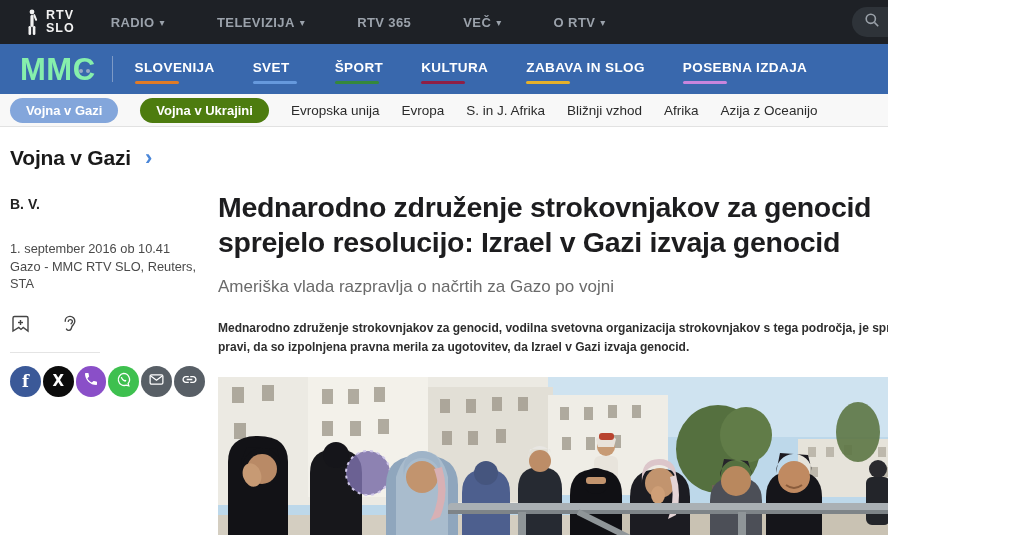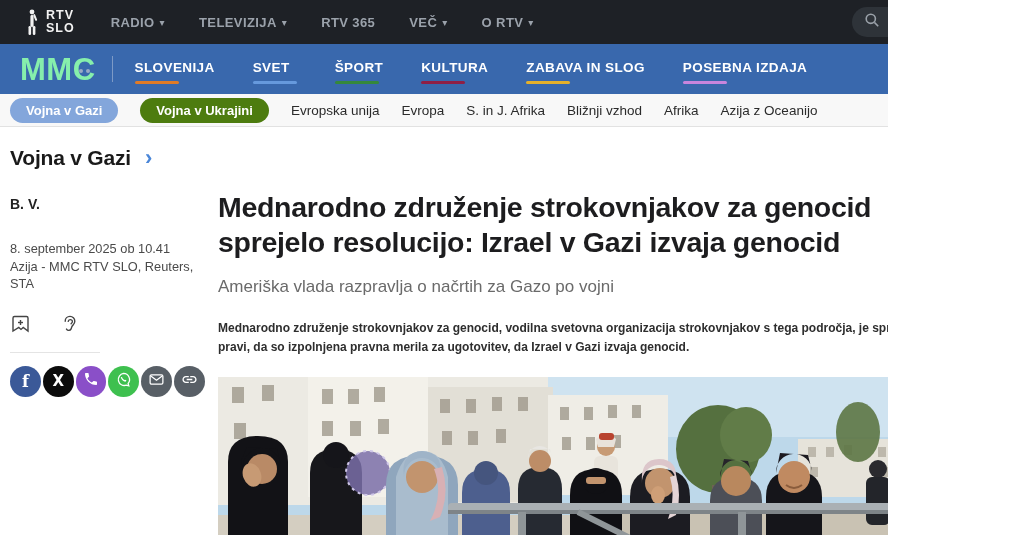--- a/index.html
+++ b/index.html
@@ -7,21 +7,21 @@
     font-family:"Liberation Sans","DejaVu Sans",sans-serif; }
   .page { position:relative; width:888px; height:535px; background:#fff; overflow:hidden; }
 
   
   .topbar { position:absolute; left:0; top:0; width:1024px; height:44px; background:#1e2126;
     display:flex; align-items:center; }
   .rtv-logo { display:flex; align-items:center; gap:7px; margin-left:26px; color:#fff; }
   .rtv-figure { width:13px; height:26px; position:relative; }
   .rtv-figure svg { display:block; }
   .rtv-text { font-size:12.5px; font-weight:bold; line-height:1.05; letter-spacing:1px; color:#f2f2f2; }
-  .topnav { display:flex; align-items:center; gap:34px; margin-left:36px; }
+  .topnav { display:flex; align-items:center; gap:52px; margin-left:36px; }
   .topnav-item { color:#9ba2ab; font-size:13px; font-weight:bold; letter-spacing:.4px; cursor:pointer;
     display:flex; align-items:center; gap:5px; }
   .caret { font-size:10px; color:#9ba2ab; }
   .search-pill { position:absolute; right:-18px; top:7px; width:190px; height:30px; background:#2e3339;
     border-radius:15px; display:flex; align-items:center; padding-left:12px; gap:8px; }
   .search-pill input { background:transparent; border:none; outline:none; color:#9aa1a9;
     font-size:13.5px; width:120px; font-family:inherit; }
   .search-pill input::placeholder { color:#8d949c; opacity:1; }
 
   
@@ -179,22 +179,22 @@
   </div>
 
   <div class="section-title">
     <span>Vojna v Gazi</span>
     <span class="section-chevron">›</span>
   </div>
 
   <div class="leftrail">
     <div class="author">B. V.</div>
     <div class="meta">
-      <div>8. september 2025 ob 10.41</div>
-      <div>Azija - MMC RTV SLO, Reuters, STA</div>
+      <div>1. september 2016 ob 10.41</div>
+      <div>Gazo - MMC RTV SLO, Reuters, STA</div>
     </div>
     <div class="rail-icons">
       <span class="rail-icon">
         <svg width="21" height="21" viewBox="0 0 21 21" fill="none" stroke="#444" stroke-width="1.4">
           <path d="M4.5 3.5 h12 a1.5 1.5 0 0 1 1.5 1.5 v13 l-4.8-3.6 -2.2 2 -2.2-2 L3 18 V5 a1.5 1.5 0 0 1 1.5-1.5 Z"></path>
           <line x1="10.5" y1="7" x2="10.5" y2="12"></line>
             <line x1="8" y1="9.5" x2="13" y2="9.5"></line>
         </svg>
       </span>
       <span class="rail-icon">

